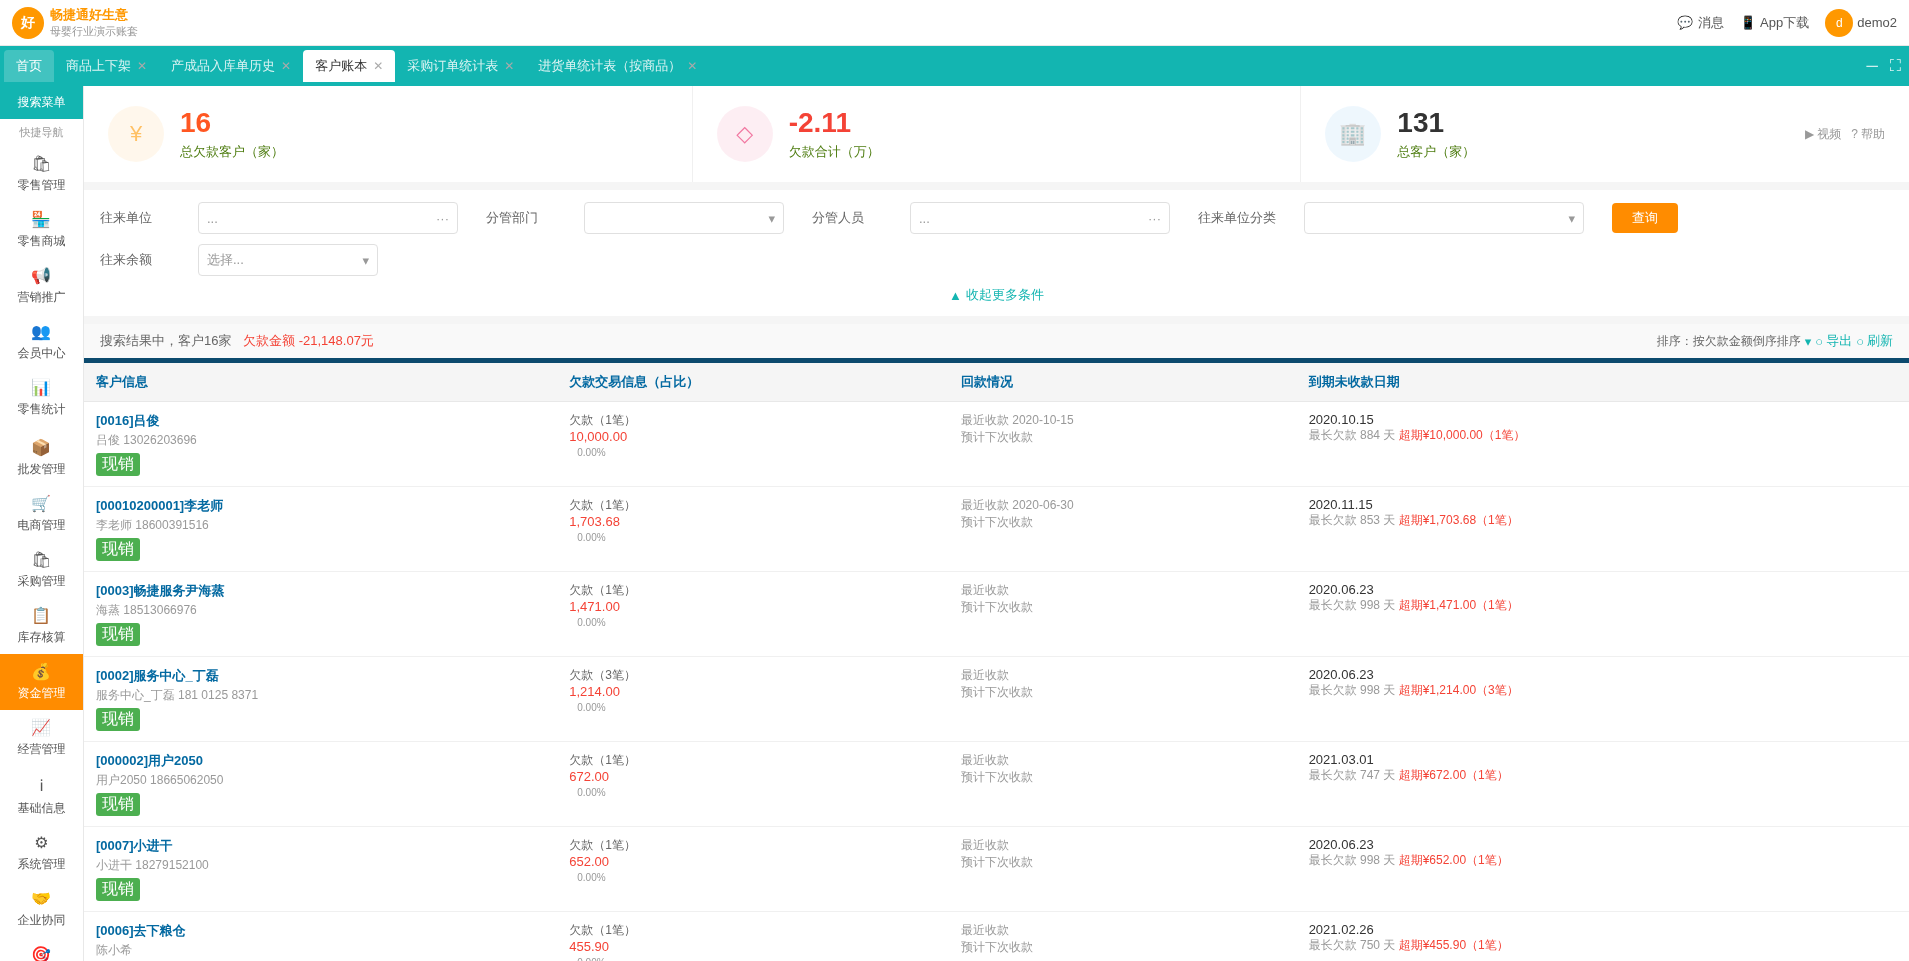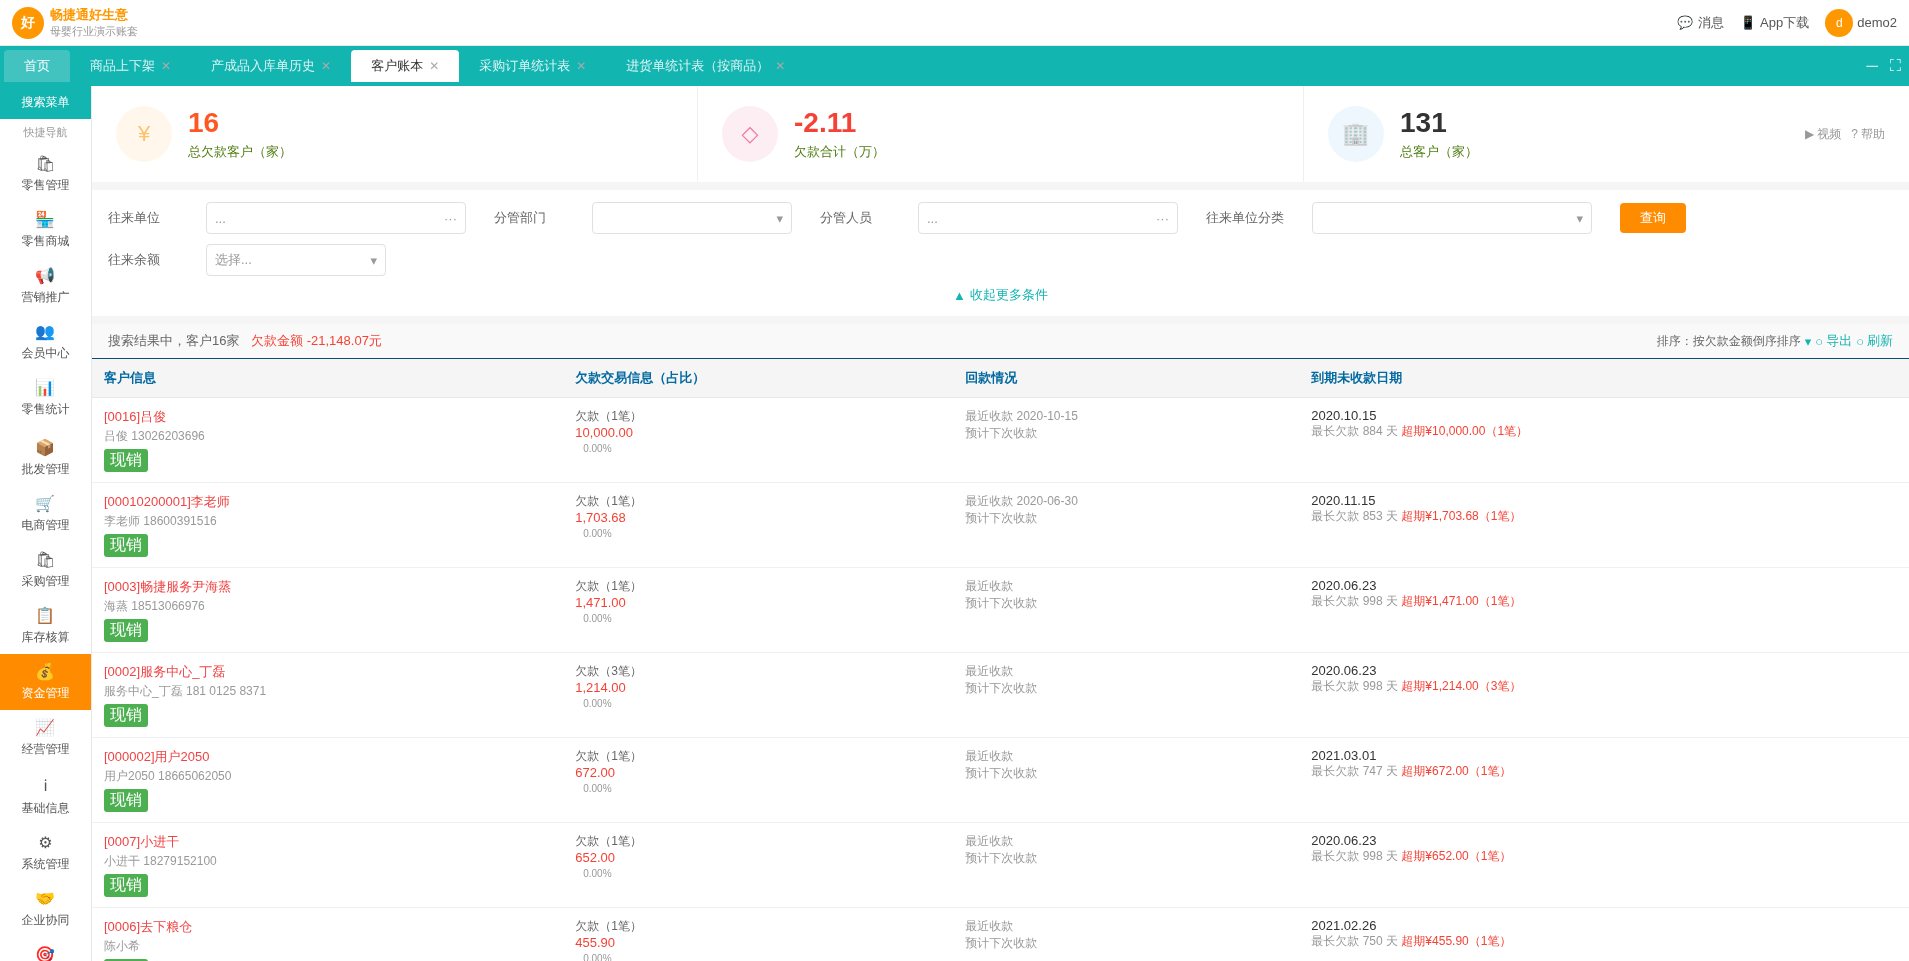--- a/index.html
+++ b/index.html
@@ -10,32 +10,32 @@
     .logo-area { display: flex; align-items: center; gap: 6px; min-width: 180px; }
     .logo-icon { width: 32px; height: 32px; background: #ff9800; border-radius: 50%; display: flex; align-items: center; justify-content: center; color: #fff; font-size: 14px; font-weight: bold; }
     .logo-text { font-size: 13px; color: #ff9800; font-weight: bold; }
     .logo-sub { font-size: 11px; color: #999; }
     .top-right { margin-left: auto; display: flex; align-items: center; gap: 16px; }
     .top-right-item { display: flex; align-items: center; gap: 4px; font-size: 13px; color: #555; cursor: pointer; }
     .avatar { width: 28px; height: 28px; border-radius: 50%; background: #ff9800; color: #fff; display: flex; align-items: center; justify-content: center; font-size: 12px; }
 
     
     .tab-bar { background: #13b5b1; display: flex; align-items: center; height: 40px; padding: 0 4px; overflow-x: auto; }
-    .tab-item { display: flex; align-items: center; padding: 0 20px; height: 32px; border-radius: 4px 4px 0 0; font-size: 13px; color: rgba(255,255,255,0.85); cursor: pointer; white-space: nowrap; gap: 6px; }
+    .tab-item { display: flex; align-items: center; padding: 0 12px; height: 32px; border-radius: 4px 4px 0 0; font-size: 13px; color: rgba(255,255,255,0.85); cursor: pointer; white-space: nowrap; gap: 6px; }
     .tab-item.active { background: #fff; color: #333; border-radius: 4px 4px 0 0; }
     .tab-item.home { background: rgba(255,255,255,0.2); color: #fff; }
     .tab-close { font-size: 12px; color: #aaa; cursor: pointer; }
     .tab-right { margin-left: auto; display: flex; align-items: center; gap: 4px; }
     .tab-btn { color: rgba(255,255,255,0.85); cursor: pointer; font-size: 16px; padding: 4px; }
 
     
     .main-layout { display: flex; flex: 1; overflow: hidden; }
 
     
-    .sidebar { width: 92px; background: #fff; border-right: 1px solid #e8e8e8; display: flex; flex-direction: column; overflow-y: auto; }
+    .sidebar { width: 84px; background: #fff; border-right: 1px solid #e8e8e8; display: flex; flex-direction: column; overflow-y: auto; }
     .sidebar-search { padding: 8px 6px; background: #13b5b1; color: #fff; text-align: center; font-size: 12px; cursor: pointer; }
     .sidebar-item { display: flex; flex-direction: column; align-items: center; padding: 8px 4px; cursor: pointer; color: #555; font-size: 12px; gap: 4px; }
     .sidebar-item.active { background: #ff8c00; color: #fff; }
     .sidebar-item.active .si-icon { color: #fff; }
     .si-icon { font-size: 16px; }
     .sidebar-divider { height: 1px; background: #f0f0f0; margin: 2px 0; }
 
     
     .content { flex: 1; overflow-y: auto; background: #f5f5f5; }
 
@@ -58,30 +58,30 @@
     
     .filter-area { background: #fff; padding: 12px 16px; margin-bottom: 8px; }
     .filter-row { display: flex; align-items: center; gap: 28px; margin-bottom: 10px; flex-wrap: wrap; }
     .filter-label { font-size: 13px; color: #666; white-space: nowrap; min-width: 70px; }
     .filter-input { flex: 1; min-width: 180px; max-width: 260px; height: 32px; border: 1px solid #e0e0e0; border-radius: 4px; padding: 0 8px; font-size: 13px; display: flex; align-items: center; justify-content: space-between; color: #999; cursor: pointer; }
     .filter-select { flex: 1; min-width: 180px; max-width: 280px; height: 32px; border: 1px solid #e0e0e0; border-radius: 4px; padding: 0 8px; font-size: 13px; display: flex; align-items: center; justify-content: space-between; color: #999; cursor: pointer; }
     .filter-btn-query { background: #ff8c00; color: #fff; border: none; border-radius: 4px; padding: 6px 20px; font-size: 13px; cursor: pointer; }
     .collapse-btn { display: flex; align-items: center; justify-content: center; gap: 4px; color: #13b5b1; font-size: 13px; cursor: pointer; margin-top: 4px; }
 
     
-    .result-bar { background: #f9f9f9; padding: 8px 16px; display: flex; align-items: center; justify-content: space-between; font-size: 13px; color: #666; border-bottom: 1px solid #0c4a6e; }
+    .result-bar { background: #f9f9f9; padding: 8px 16px; display: flex; align-items: center; justify-content: space-between; font-size: 13px; color: #666; border-bottom: 5px solid #0c4a6e; }
     .result-actions { display: flex; align-items: center; gap: 4px; }
     .result-action-btn { color: #13b5b1; cursor: pointer; display: flex; align-items: center; gap: 3px; }
 
     
     .data-table { width: 100%; background: #fff; border-collapse: collapse; }
     .data-table thead th { background: #f5f5f5; padding: 10px 12px; font-size: 13px; font-weight: 600; color: #0369a1; text-align: left; border-bottom: 1px solid #e8e8e8; }
     .data-table tbody tr { border-bottom: 1px solid #f0f0f0; }
     .data-table td { padding: 10px 12px; font-size: 13px; vertical-align: top; }
-    .customer-name { color: #ef4444; cursor: pointer; font-size: 13px; font-weight: 400; }
+    .customer-name { color: #0369a1; cursor: pointer; font-size: 13px; font-weight: 700; }
     .customer-phone { color: #999; font-size: 12px; margin-top: 2px; }
     .tag-now { display: inline-block; background: #4caf50; color: #fff; font-size: 16px; padding: 1px 6px; border-radius: 3px; margin-top: 4px; }
     .amount-red { color: #f44336; font-weight: 500; }
     .amount-label { color: #666; font-size: 12px; }
     .percent-label { color: #999; font-size: 10px; margin-left: 8px; }
     .collect-info { font-size: 12px; color: #999; }
     .overdue-link { color: #f44336; cursor: pointer; font-size: 12px; }
     .overdue-days { color: #999; font-size: 12px; }
     .date-text { color: #333; font-size: 13px; }
 

